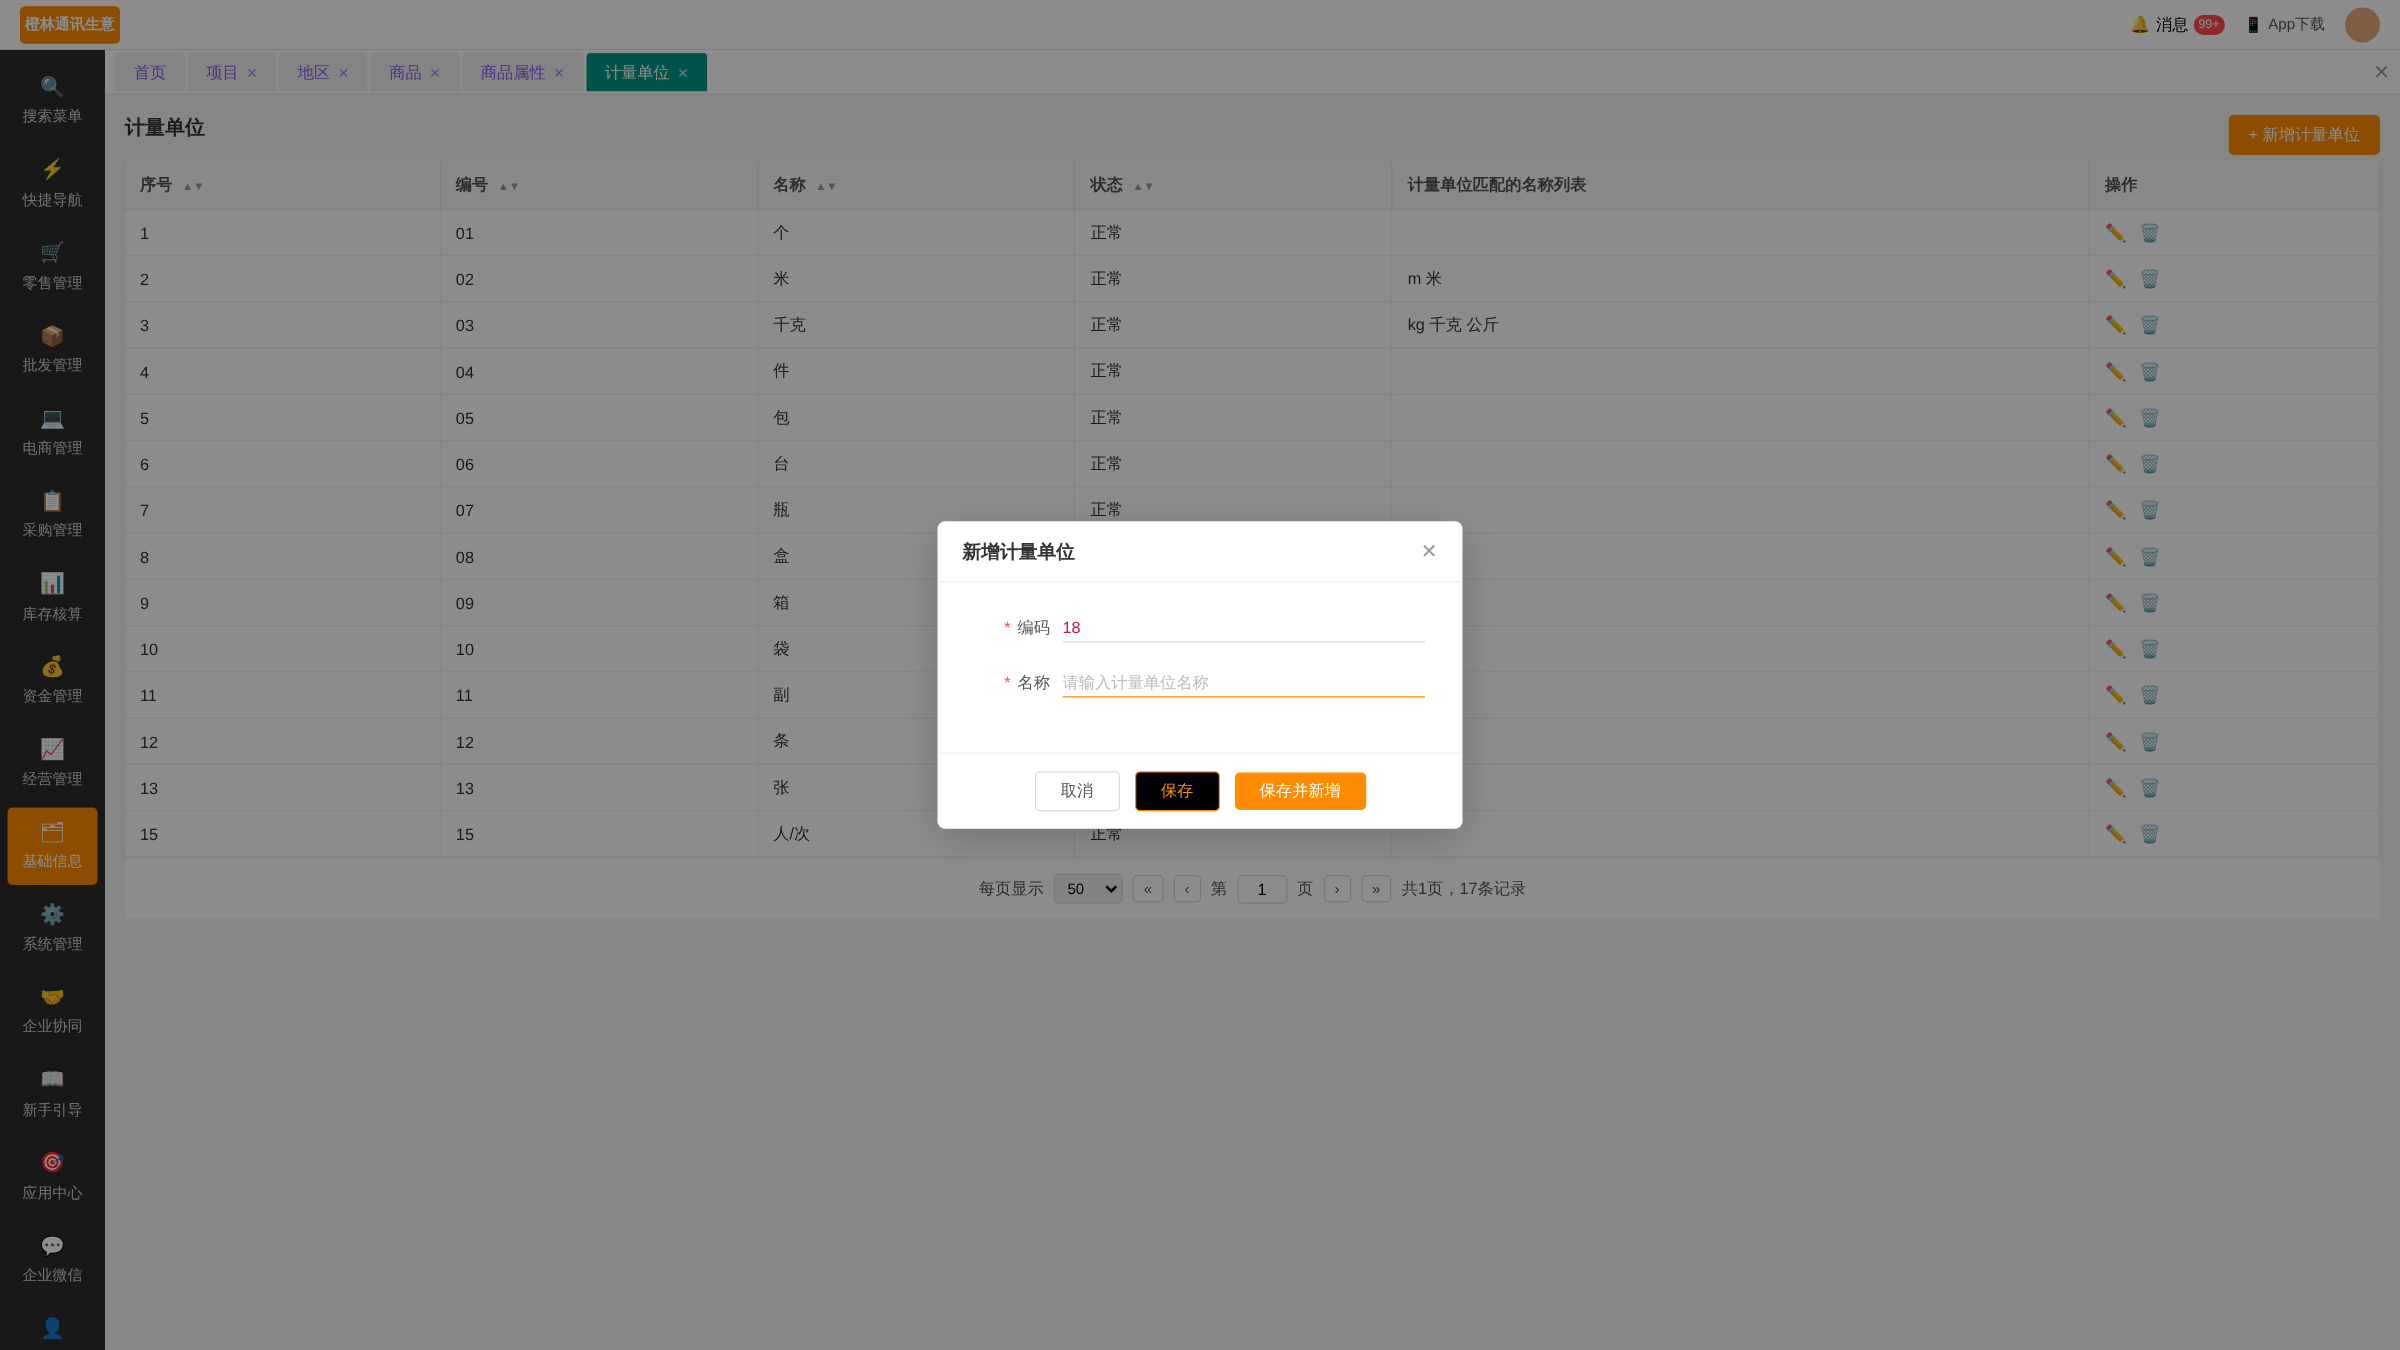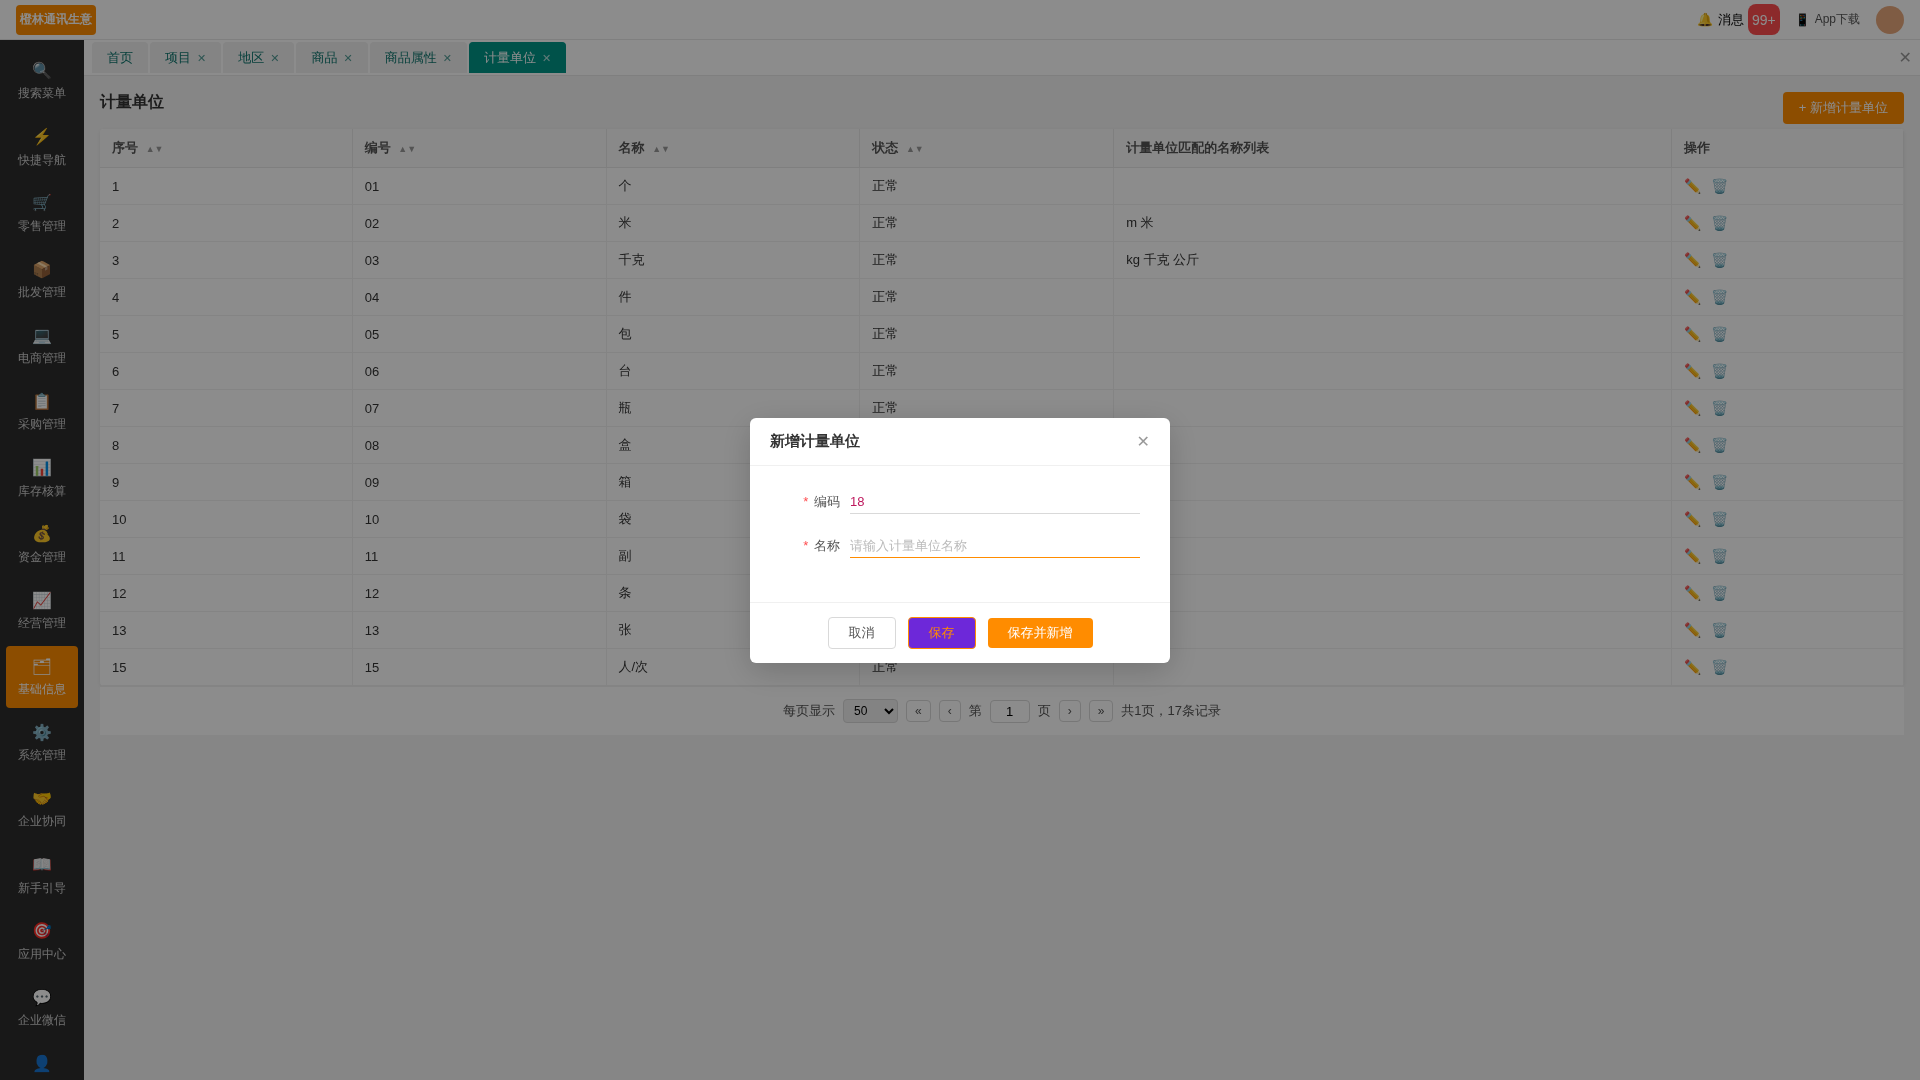--- a/index.html
+++ b/index.html
@@ -47,25 +47,25 @@
     }
     .notification-badge {
       position: relative;
       display: inline-flex;
       align-items: center;
       gap: 4px;
     }
     .badge {
       background: #ff4d4f;
       color: #fff;
-      font-size: 14px;
+      font-size: 10px;
       border-radius: 8px;
       padding: 0 4px;
       min-width: 16px;
-      height: 31px;
+      height: 16px;
       display: inline-flex;
       align-items: center;
       justify-content: center;
     }
     .avatar {
       width: 28px;
       height: 28px;
       border-radius: 50%;
       background: #e8a87c;
     }
@@ -120,21 +120,21 @@
       gap: 2px;
     }
     .tab {
       display: flex;
       align-items: center;
       gap: 6px;
       padding: 6px 14px;
       border-radius: 4px 4px 0 0;
       font-size: 13px;
       cursor: pointer;
-      color: #0f766e;
+      color: #8b5cf6;
       border: 1px solid transparent;
       border-bottom: none;
       background: #f0f0f0;
     }
     .tab.active {
       background: #009688;
       color: #fff;
       border-color: #009688;
     }
     .tab .close-icon {
@@ -321,21 +321,21 @@
       border: 1px solid #d9d9d9;
       background: #fff;
       color: #555;
       padding: 6px 20px;
       border-radius: 4px;
       font-size: 13px;
       cursor: pointer;
     }
     .btn-save {
       border: 1px solid #ff8c00;
-      background: #6d28d9;
+      background: #000000;
       color: #ff8c00;
       padding: 6px 20px;
       border-radius: 4px;
       font-size: 13px;
       cursor: pointer;
     }
     .btn-save-new {
       background: #ff8c00;
       color: #fff;
       border: none;

